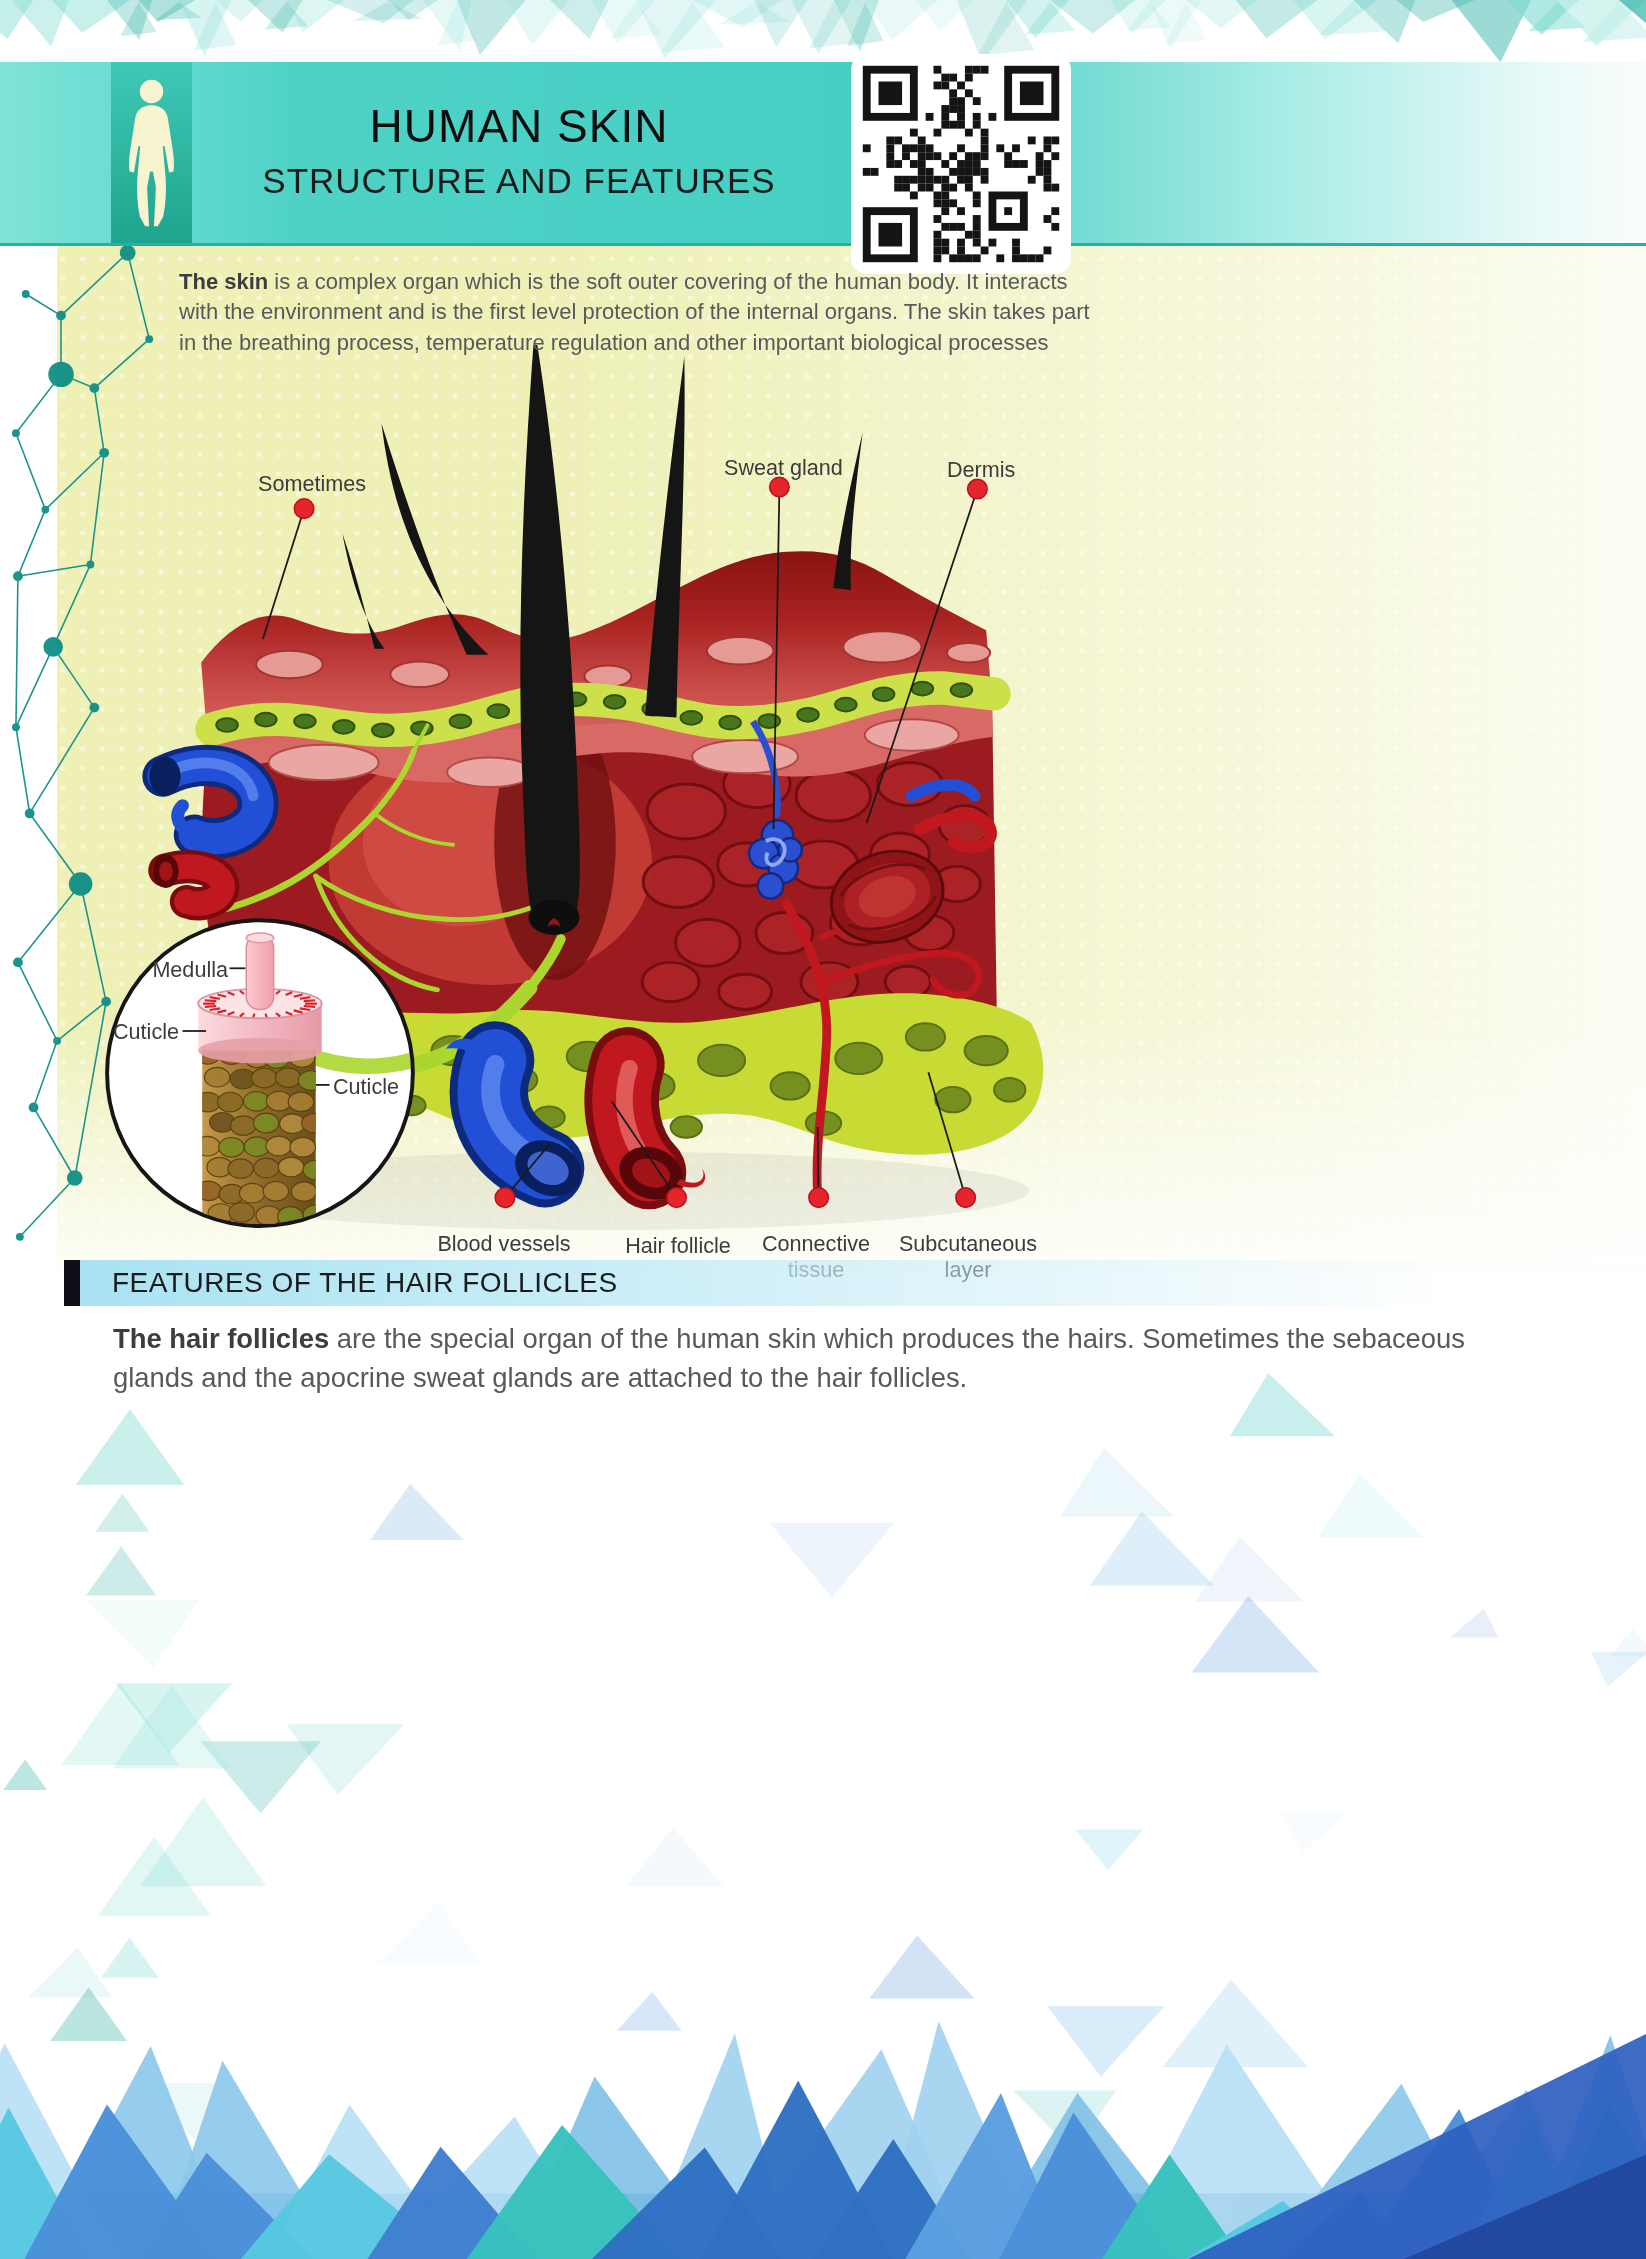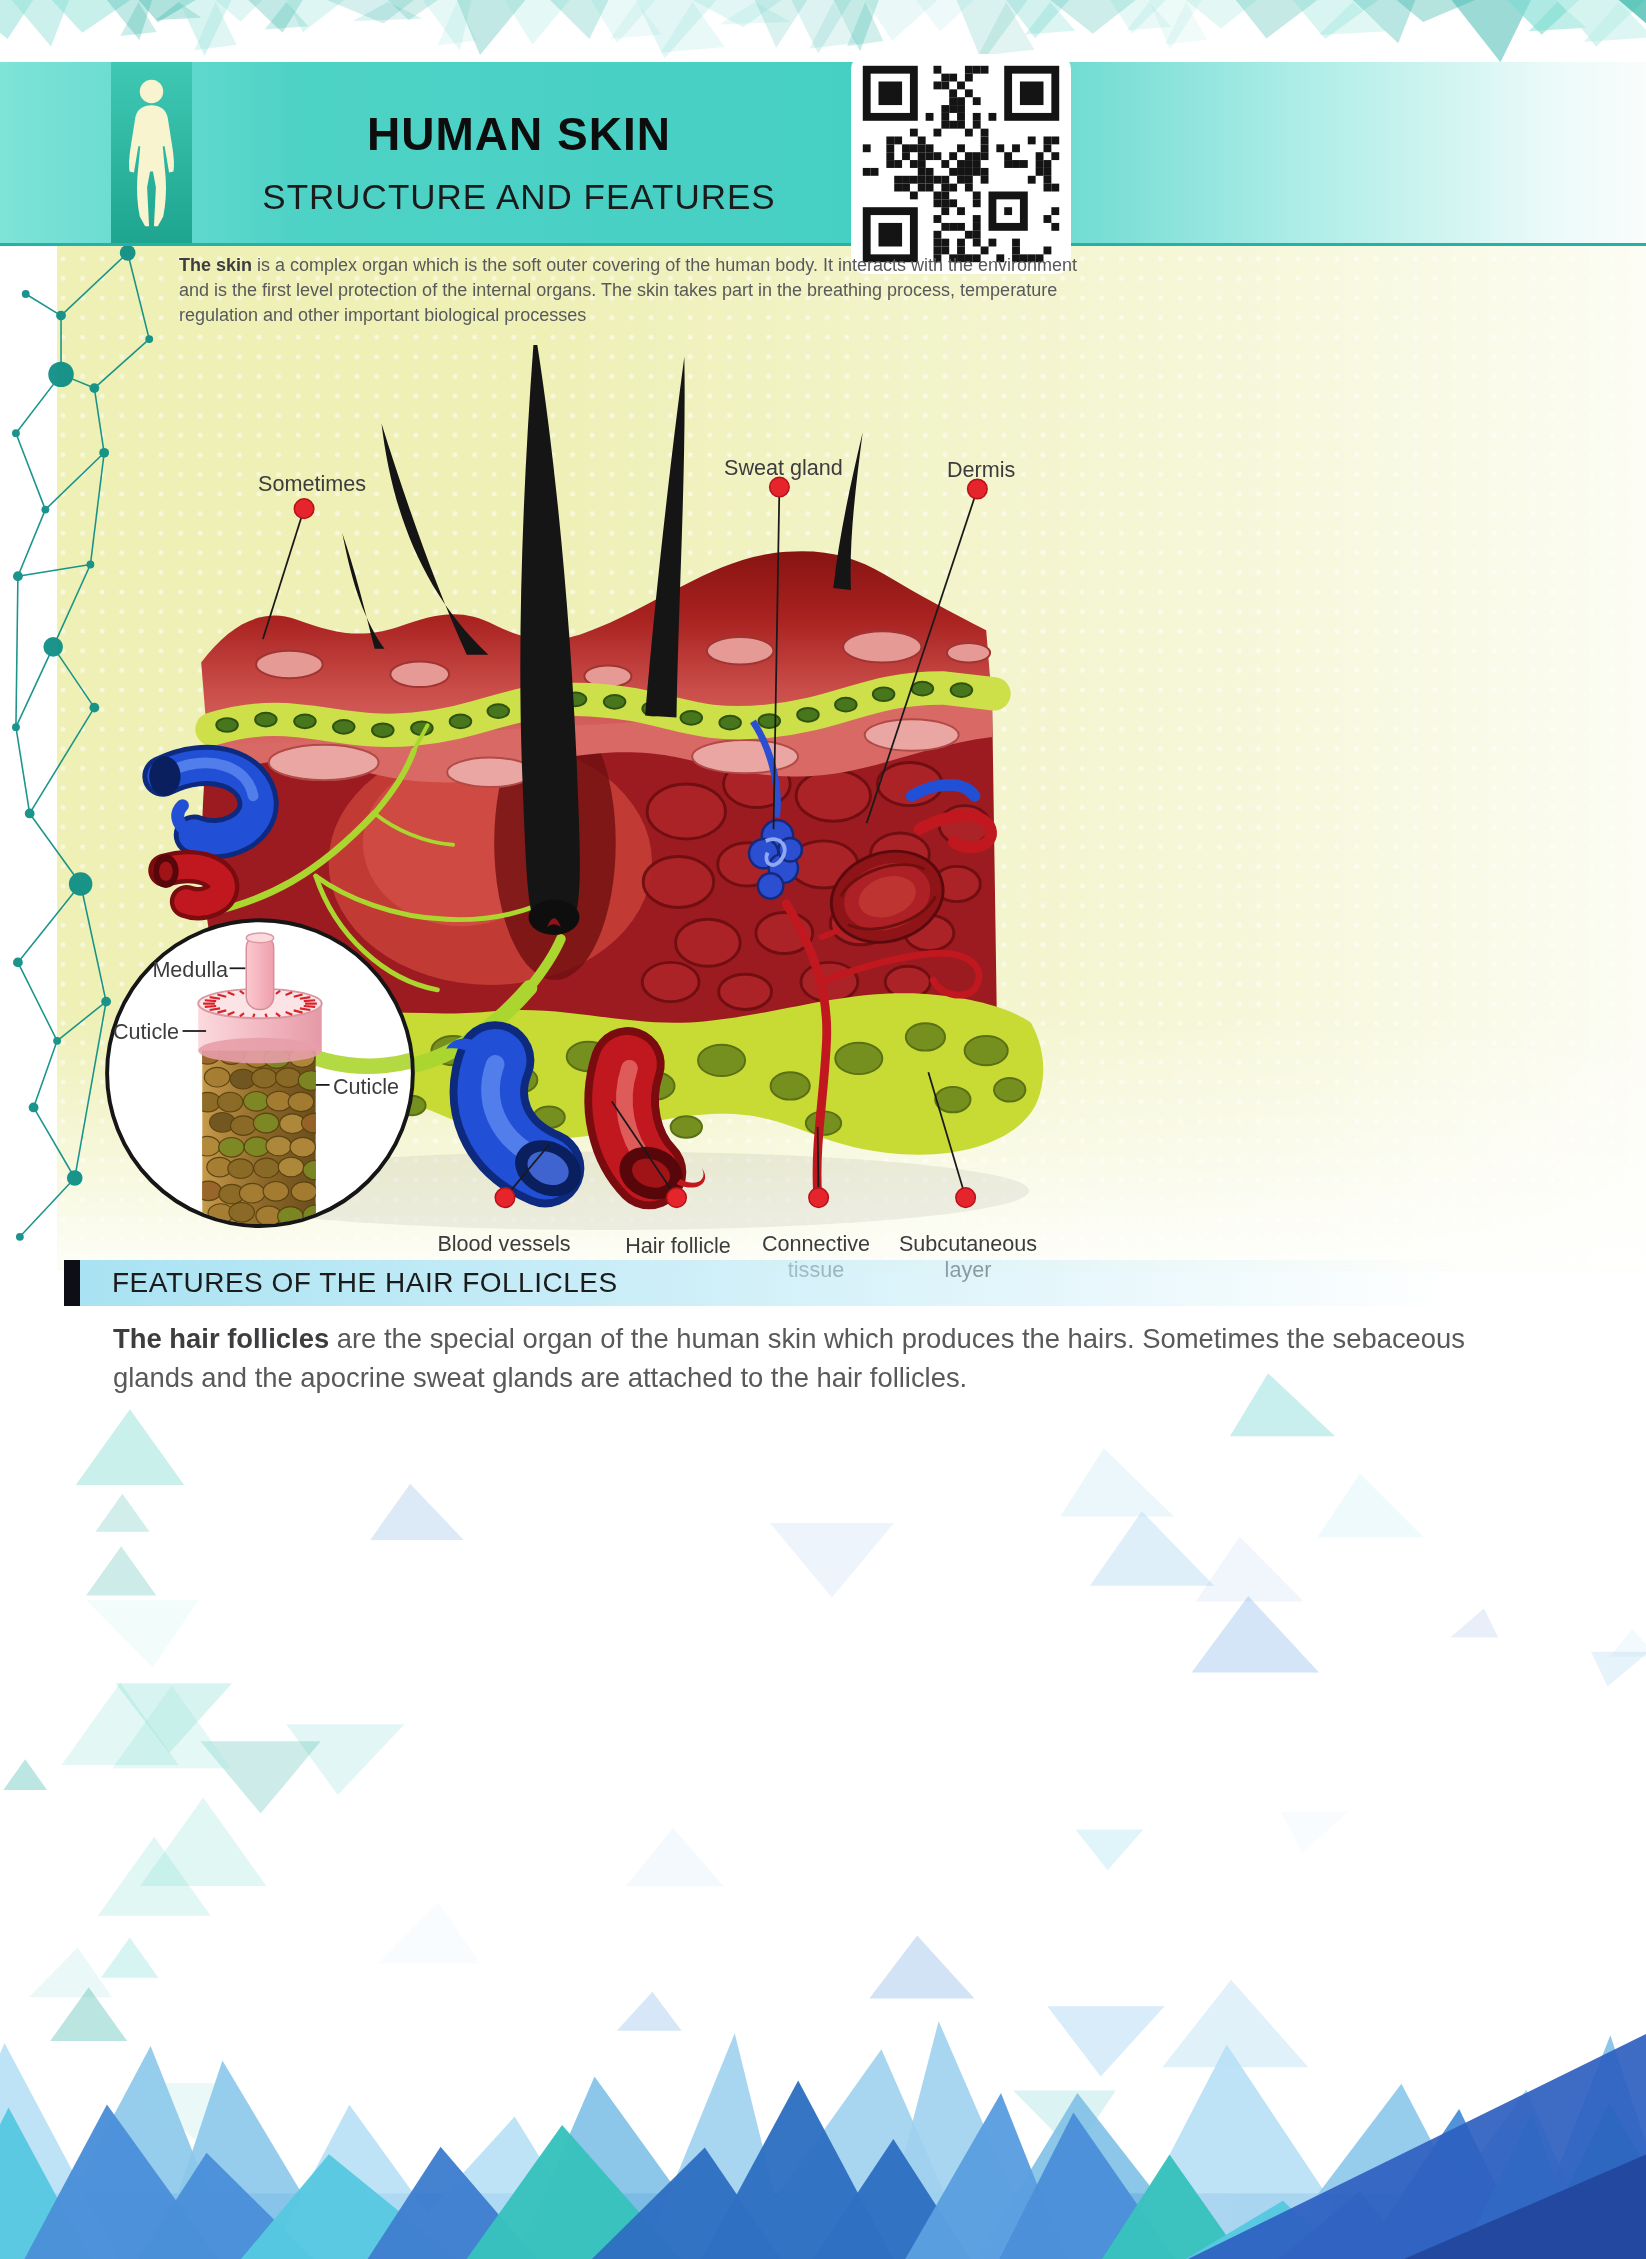--- a/index.html
+++ b/index.html
@@ -6,26 +6,26 @@
   .page{position:relative;width:1647px;height:2259px;overflow:hidden;background:#ffffff;
         font-family:"Liberation Sans",sans-serif;}
   #bg{position:absolute;left:0;top:0;z-index:0;}
   
   .band{position:absolute;left:0;top:62px;width:1647px;height:181px;z-index:2;
         background:linear-gradient(90deg,#7fe3d8 0%,#4ed2c6 18%,#45cfc3 55%,#a9ece6 78%,#eafaf8 94%,#f9fdfc 100%);
         border-bottom:3.9px solid #24b2a7;}
   .figure-block{position:absolute;left:111px;top:0;width:81px;height:181px;
         background:linear-gradient(180deg,#3fc9b4,#1ea48f);}
   .titles{position:absolute;left:176px;top:29px;width:686px;text-align:center;}
-  .titles h1{margin:16px;font-size:46px;font-weight:bold;color:#0d0d0d;letter-spacing:1px;}
+  .titles h1{margin:8px;font-size:46px;font-weight:normal;color:#0d0d0d;letter-spacing:1px;}
   .subtitle{margin-top:2px;font-size:35px;color:#1b1b1b;letter-spacing:1px;}
   .qr{position:absolute;left:851px;top:54px;width:220px;height:220px;background:#ffffff;
       border-radius:15.7px;z-index:3;}
   
-  .intro{position:absolute;left:179px;top:253px;width:931px;margin:0;font-size:18px;
+  .intro{position:absolute;left:179px;top:267px;width:931px;margin:0;font-size:22px;
          line-height:1.38;color:#58595b;z-index:4;}
   .intro strong,.follicles strong{color:#3d3d3f;}
   .lbl{position:absolute;font-size:21.6px;color:#3c3c3c;z-index:4;white-space:nowrap;}
   .lbl.center{transform:translateX(-50%);text-align:center;white-space:normal;line-height:1.2;margin-top:20px;}
   .section-bar{position:absolute;left:64px;top:1260px;width:16.7px;height:46px;background:#0e0e16;z-index:4;}
   .section-band{position:absolute;left:80px;top:1260px;width:1566px;height:46px;z-index:4;
         background:linear-gradient(90deg,#a9e2f2 0%,#c6ecf7 30%,rgba(255,255,255,0) 88%);
         display:flex;align-items:center;}
   .section-band h2{margin:0 0 0 32px;font-size:28px;font-weight:400;color:#1b1b1b;letter-spacing:0.5px;}
   .follicles{position:absolute;left:113px;top:1320px;width:1431px;margin:0;font-size:27.4px;

